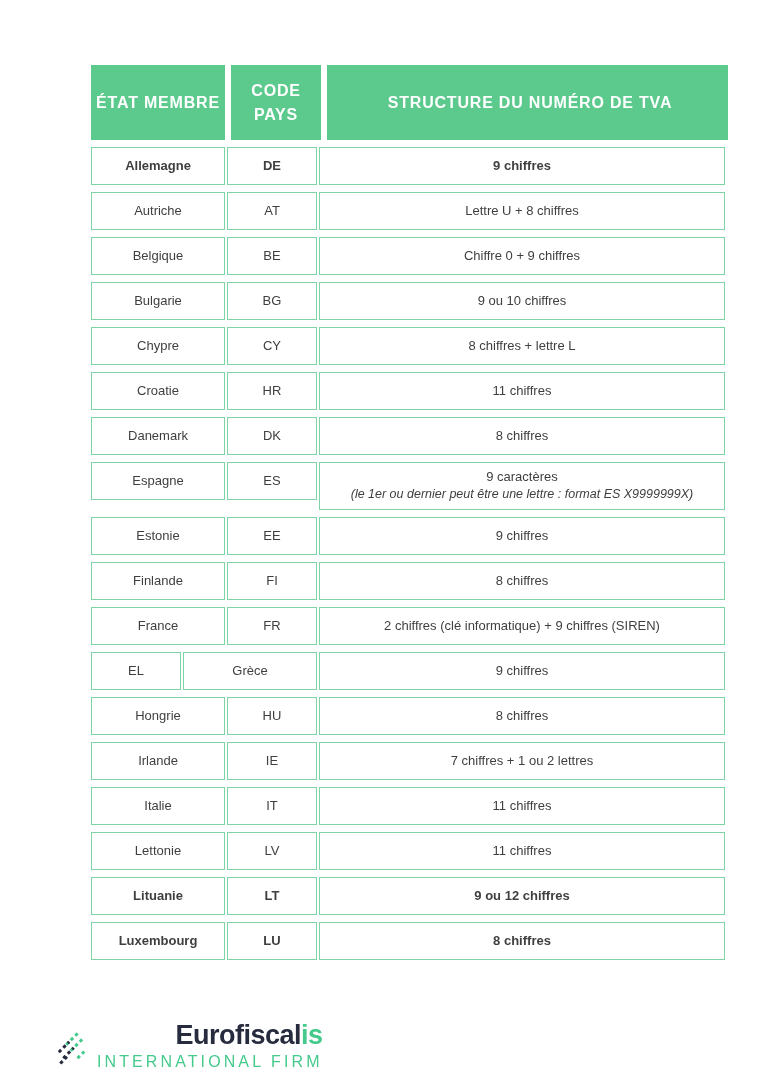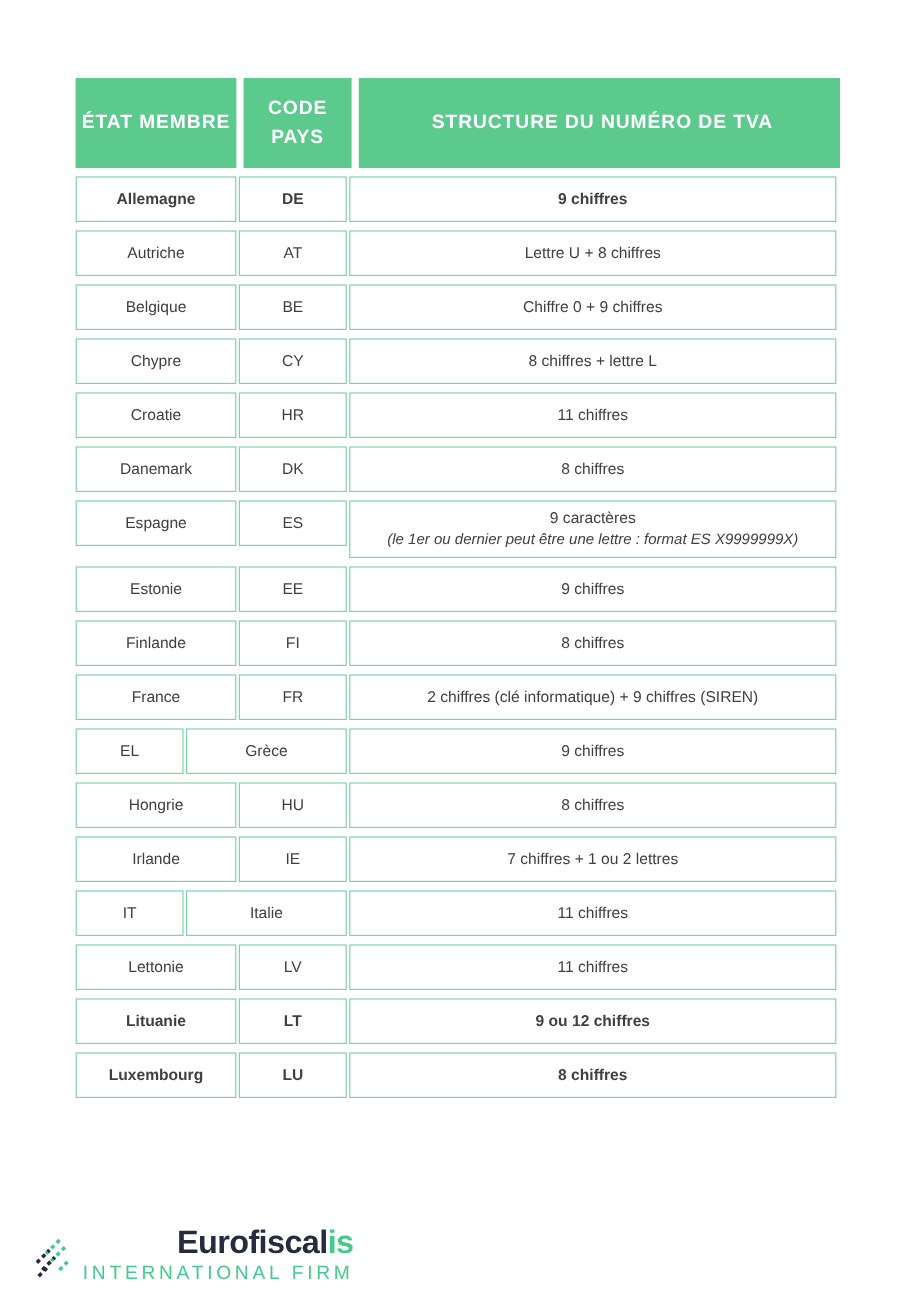--- a/index.html
+++ b/index.html
@@ -1,21 +1,21 @@
 <!DOCTYPE html>
 <html><head>
 <meta charset="utf-8">
 <style>
   html,body { margin:0; padding:0; }
   body {
     width:768px; height:1086px;
     background:#ffffff;
     font-family:"Liberation Sans", sans-serif;
   }
-  .page { position:relative; width:700px; height:1086px; background:#ffffff; overflow:hidden; }
+  .page { position:relative; width:700px; height:1086px; background:#ffffff; overflow:hidden;margin-left:28px; }
 
   
   .vat-table { position:absolute; left:63px; top:65px; width:642px; }
   .flexrow { display:flex; gap:6px; }
   .c1 { flex:0 0 134px; width:134px; }
   .c2 { flex:0 0 90px;  width:90px;  }
   .c3 { flex:0 0 406px; width:406px; }
 
   .th {
     box-sizing:border-box;
@@ -92,20 +92,28 @@
 
     <div class="tr">
       <div class="td c1 cell-country">Belgique</div>
       <div class="td c2 cell-code">BE</div>
       <div class="td c3">
         <div class="cell-structure">Chiffre 0 + 9 chiffres</div>
 
       </div>
     </div>
 
+    <div class="tr">
+      <div class="td c1 cell-country">Bulgarie</div>
+      <div class="td c2 cell-code">BG</div>
+      <div class="td c3">
+        <div class="cell-structure">9 ou 10 chiffres</div>
+
+      </div>
+    </div>
 
     <div class="tr">
       <div class="td c1 cell-country">Chypre</div>
       <div class="td c2 cell-code">CY</div>
       <div class="td c3">
         <div class="cell-structure">8 chiffres + lettre L</div>
 
       </div>
     </div>
 
@@ -184,22 +192,22 @@
     <div class="tr">
       <div class="td c1 cell-country">Irlande</div>
       <div class="td c2 cell-code">IE</div>
       <div class="td c3">
         <div class="cell-structure">7 chiffres + 1 ou 2 lettres</div>
 
       </div>
     </div>
 
     <div class="tr">
+      <div class="td c1 cell-country">Italie</div>
       <div class="td c2 cell-code">IT</div>
-      <div class="td c1 cell-country">Italie</div>
       <div class="td c3">
         <div class="cell-structure">11 chiffres</div>
 
       </div>
     </div>
 
     <div class="tr">
       <div class="td c1 cell-country">Lettonie</div>
       <div class="td c2 cell-code">LV</div>
       <div class="td c3">

